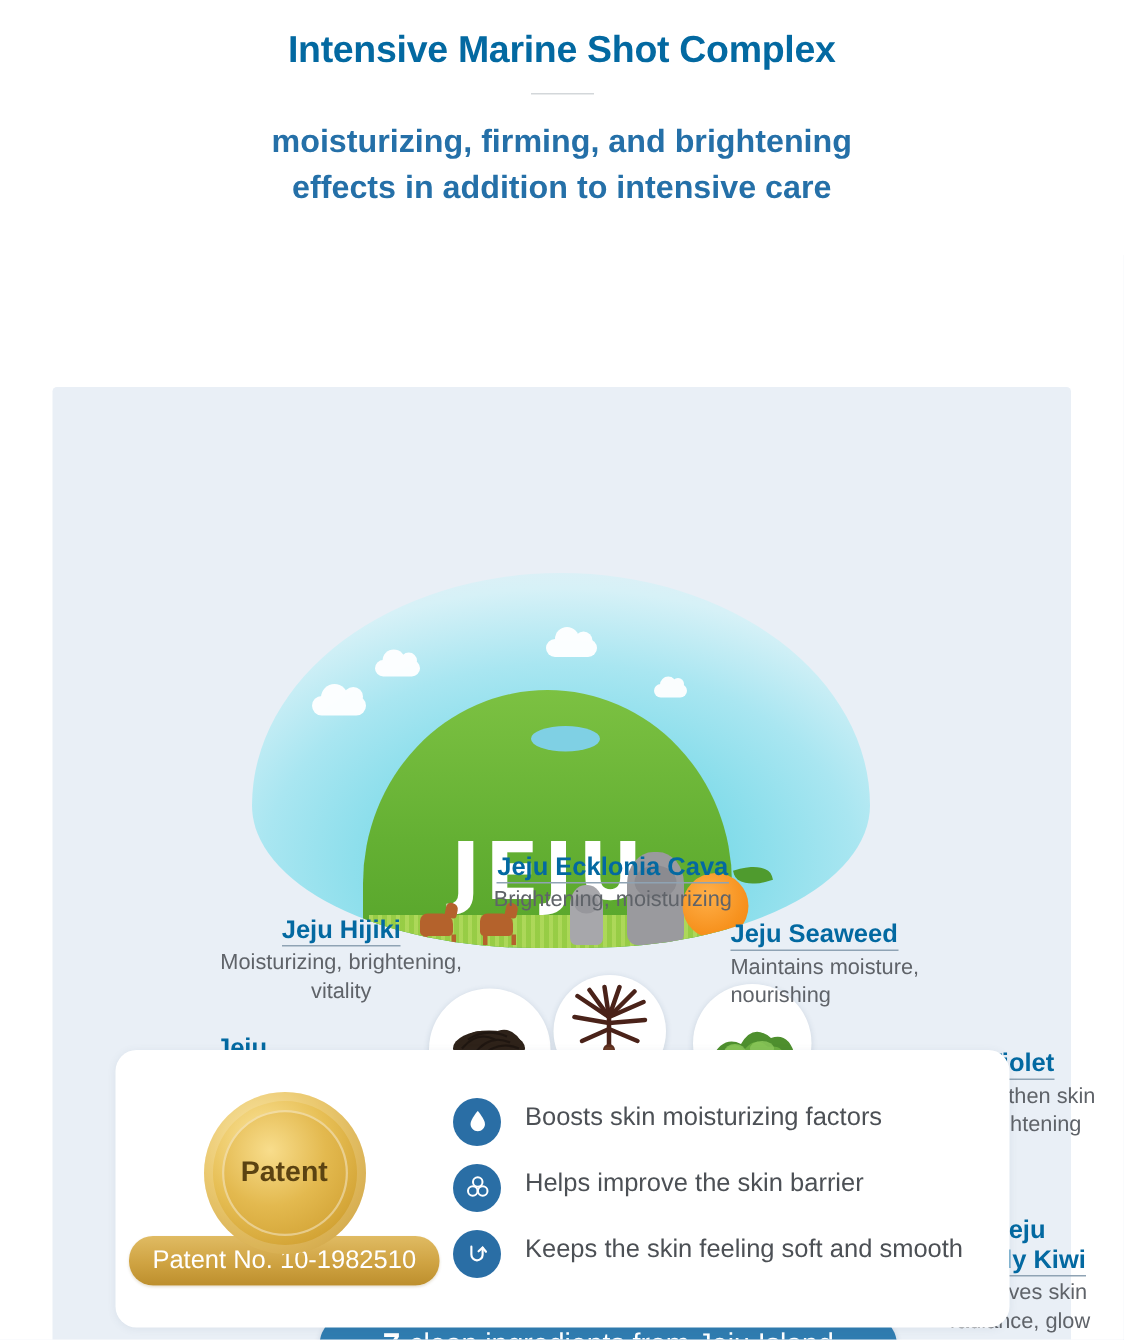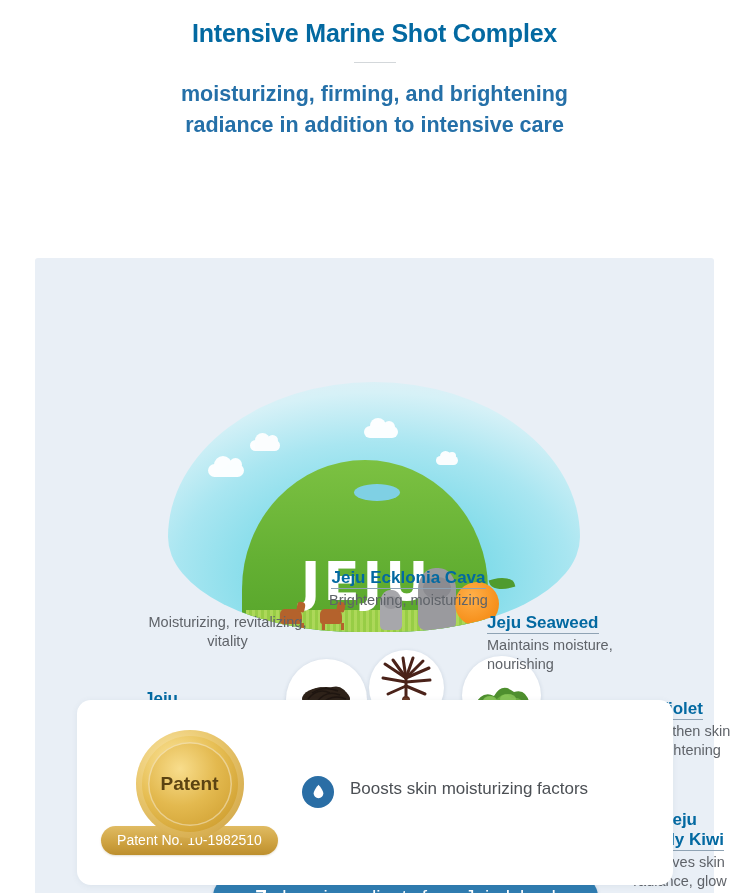--- a/index.html
+++ b/index.html
@@ -340,21 +340,21 @@
     font-size: 19px;
     font-weight: bold;
     color: #5b4312;
   }
   #patent-number-ribbon {
     margin-top: -12px;
     padding: 6px 16px 7px 16px;
     background: linear-gradient(180deg, #e0bb63 0%, #cfa342 55%, #bd8f2d 100%);
     border-radius: 16px;
     color: #ffffff;
-    font-size: 14px;
+    font-size: 17px;
     white-space: nowrap;
     box-shadow: 0 1px 2px rgba(120,90,20,.2);
   }
   #benefits-list {
     flex: 1;
   }
   .benefit-row {
     display: flex;
     align-items: flex-start;
     margin-bottom: 14px;
@@ -380,21 +380,21 @@
   }
 </style>
 </head>
 <body>
 
 <div id="header">
   <div id="main-title">Intensive Marine Shot Complex</div>
   <div id="title-divider"></div>
   <div id="benefit-headline">
     <div>moisturizing, firming, and brightening</div>
-    <div>radiance in addition to intensive care</div>
+    <div>effects in addition to intensive care</div>
   </div>
 </div>
 
 <div id="ingredients-panel">
 
   <div id="island-scene">
     <div class="cloud" id="cloud-a"></div>
     <div class="cloud" id="cloud-b"></div>
     <div class="cloud" id="cloud-c"></div>
     <div class="cloud" id="cloud-d"></div>
@@ -558,21 +558,24 @@
         <ellipse cx="45" cy="38" rx="5" ry="3.5" transform="rotate(10 45 38)"></ellipse>
       </g>
       <g stroke="#5d8a2c" stroke-width="1" fill="none" opacity=".65">
         <path d="M20 40 Q28 38 36 41"></path>
           <path d="M40 42 Q48 40 56 43"></path>
       </g>
     </svg>
   </div>
 
   <div class="ing-label" id="label-hijiki">
-    <div class="ing-desc">Moisturizing, revitalizing, vitality</div>
+    <div class="ing-name">
+      <span class="ul">Jeju Hijiki</span>
+    </div>
+    <div class="ing-desc">Moisturizing, brightening, vitality</div>
   </div>
 
   <div class="ing-label" id="label-ecklonia">
     <div class="ing-name">
       <span class="ul">Jeju Ecklonia Cava</span>
     </div>
     <div class="ing-desc">Brightening, moisturizing</div>
   </div>
 
   <div class="ing-label" id="label-seaweed">
@@ -633,17 +636,36 @@
 
       <div class="benefit-row">
         <span class="benefit-icon">
           <svg width="17" height="17" viewBox="0 0 24 24" fill="#ffffff">
             <path d="M12 2.4C12 2.4 5.2 10 5.2 14.6c0 3.8 3.05 6.8 6.8 6.8s6.8-3 6.8-6.8C18.8 10 12 2.4 12 2.4z"></path>
           </svg>
         </span>
         <span class="benefit-text">Boosts skin moisturizing factors</span>
       </div>
 
-
+      <div class="benefit-row">
+        <span class="benefit-icon">
+          <svg width="19" height="19" viewBox="0 0 24 24" fill="none" stroke="#ffffff" stroke-width="1.7">
+            <circle cx="12" cy="7.6" r="4"></circle>
+            <circle cx="7.8" cy="15.2" r="4"></circle>
+            <circle cx="16.2" cy="15.2" r="4"></circle>
+          </svg>
+        </span>
+        <span class="benefit-text">Helps improve the skin barrier</span>
+      </div>
+
+      <div class="benefit-row">
+        <span class="benefit-icon">
+          <svg width="18" height="18" viewBox="0 0 24 24" fill="none" stroke="#ffffff" stroke-width="1.9" stroke-linecap="round">
+            <path d="M7 5.5 L7 12.5 A5 5 0 0 0 17 12.8 L17 6.5"></path>
+            <path d="M13.4 9.6 L17 6.3 L20 10"></path>
+          </svg>
+        </span>
+        <span class="benefit-text">Keeps the skin feeling soft and smooth</span>
+      </div>
 
     </div>
   </div>
 </div>
 
 </body></html>

